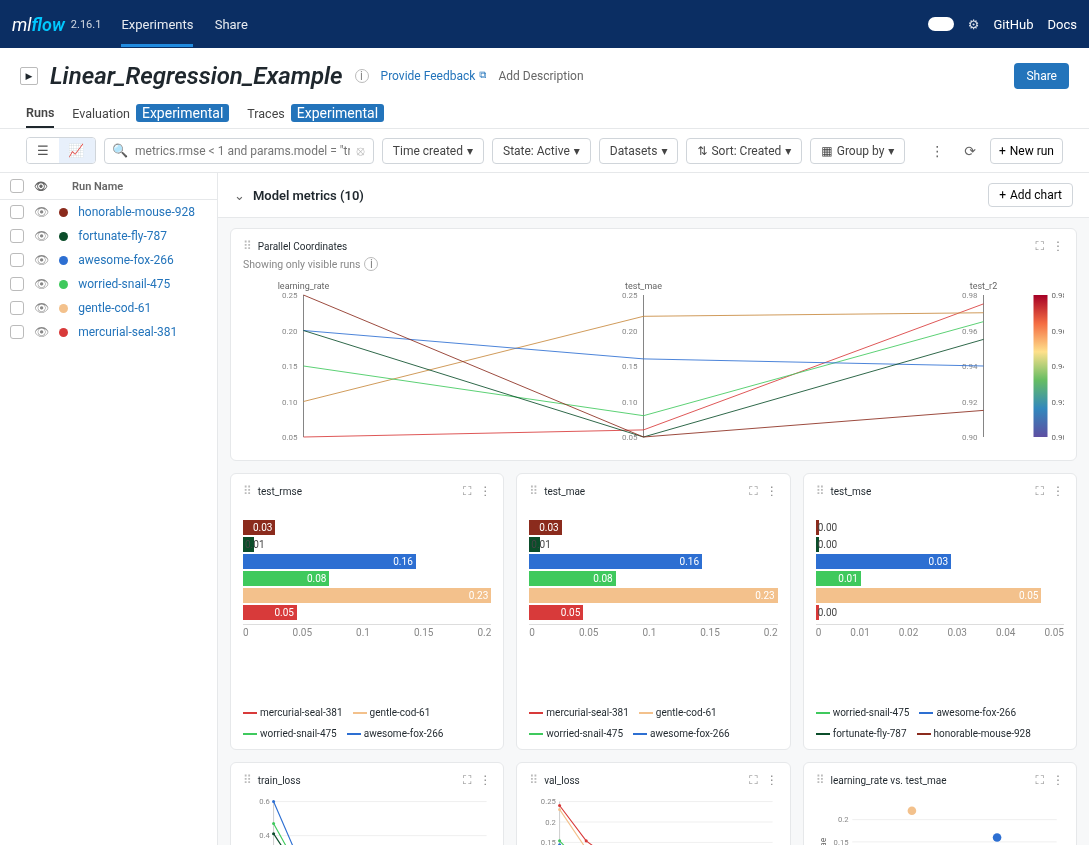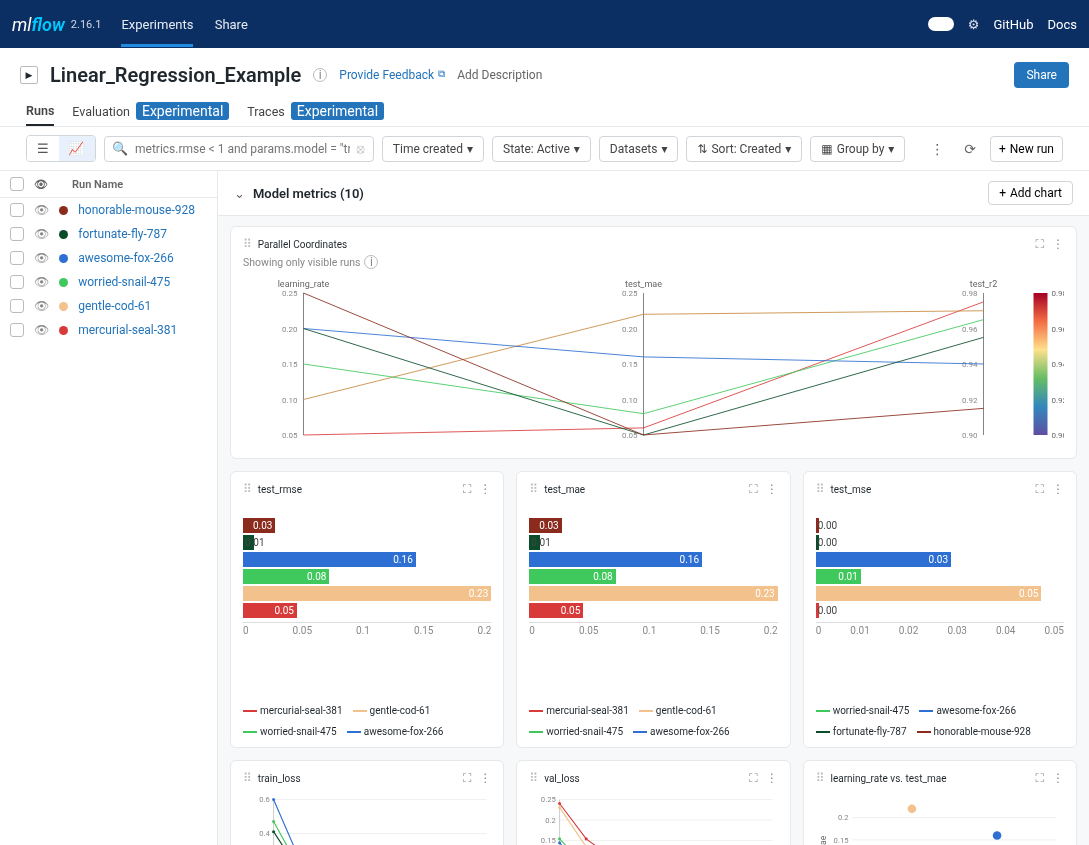--- a/index.html
+++ b/index.html
@@ -9,21 +9,21 @@
 .logo .ml { color:#fff; font-style: italic; font-weight:400;}
 .logo .flow { color:#00c8ff; font-style: italic; font-weight:600;}
 .ver { font-size: 11px; opacity:.8; margin-right:20px;}
 .topnav a { color:#fff; margin-right:18px; font-size:13px; text-decoration:none; opacity:.9; cursor:pointer;}
 .topnav a.active { border-bottom:3px solid #2496ed; padding-bottom:12px;}
 .topright { margin-left:auto; display:flex; align-items:center; gap:14px; font-size:13px;}
 .topright .toggle { width:26px;height:14px;background:#fff;border-radius:8px;position:relative;}
 .topright .gear { opacity:.85;}
 .header { display:flex; align-items:center; padding: 14px 20px 8px 20px; gap:12px;}
 .run-toggle-icon { width:18px;height:18px;border:1px solid #bbb;border-radius:2px;display:flex;align-items:center;justify-content:center;font-size:9px;cursor:pointer;}
-.exp-title { font-size:20px; font-weight:600;}
+.exp-title { font-size:24px; font-weight:600;font-style:italic;}
 .info-icon { color:#888; font-size:12px; border:1px solid #bbb; border-radius:50%; width:14px;height:14px;display:inline-flex;align-items:center;justify-content:center;}
 .link { color:#2374bb; font-size:12px; cursor:pointer; display:flex;align-items:flex-start;gap:4px;}
 .ext-icon { font-size:10px;}
 .add-desc { color:#666; font-size:12px; cursor:pointer;}
 .share-btn { margin-left:auto; background:#2374bb; color:#fff; border:none; padding:6px 12px; border-radius:4px; font-size:12px; cursor:pointer;}
 .subtabs { display:flex; gap:18px; padding:0 26px; border-bottom:1px solid #e6e8ea; font-size:12.5px;}
 .subtabs .tab { padding:6px 0; cursor:pointer; color:#444; display:flex;align-items:center;gap:6px;}
 .subtabs .tab.active { font-weight:600; border-bottom:2px solid #1f272d;text-align:right;}
 .badge { background:#2374bb; color:#fff; font-size:14px; padding:1px 6px; border-radius:3px;}
 .toolbar { display:flex; align-items:center; gap:8px; padding:8px 26px; border-bottom:1px solid #e6e8ea;}

